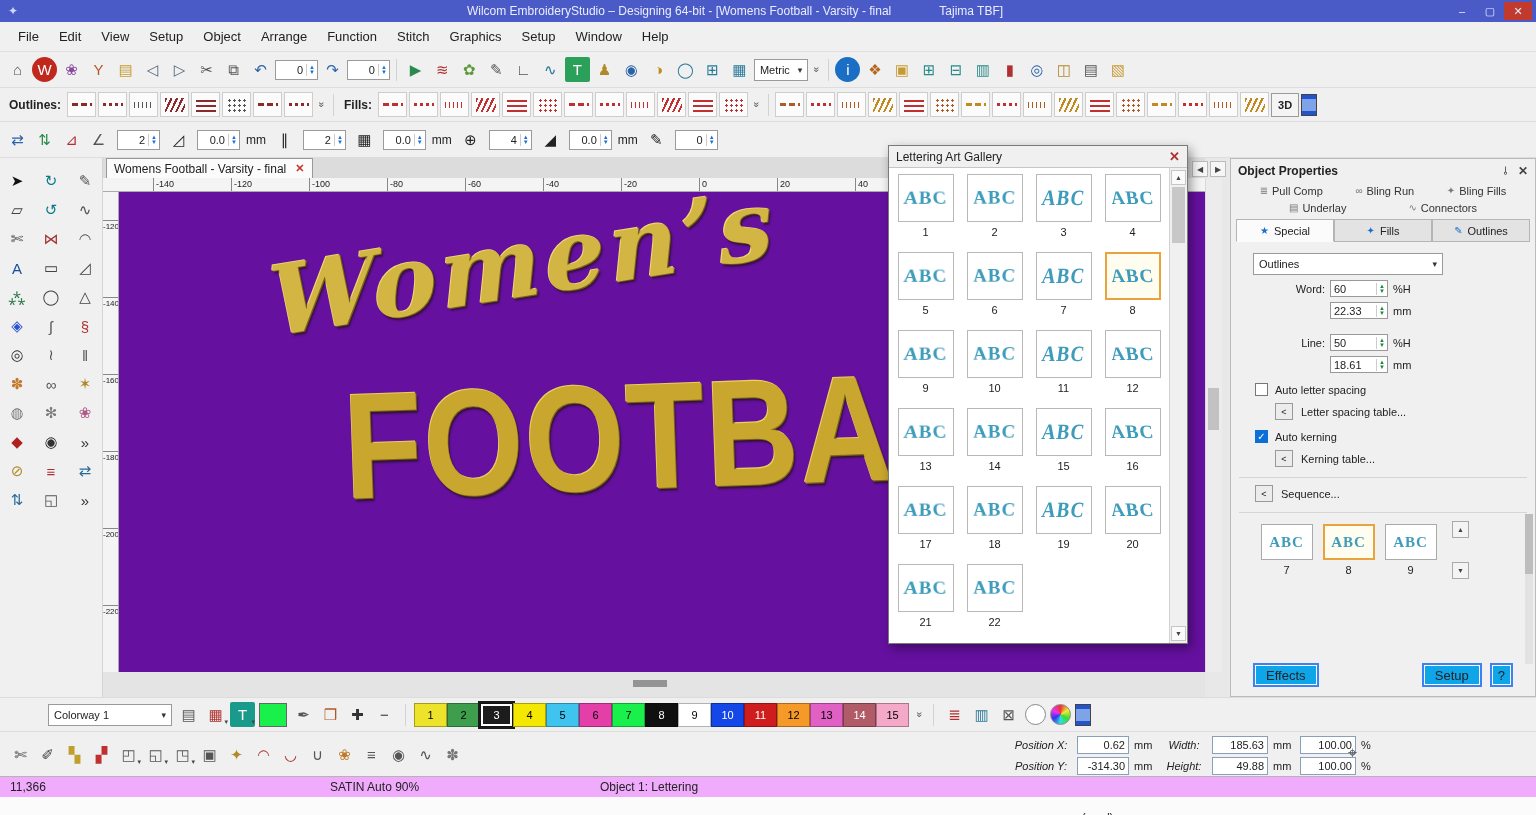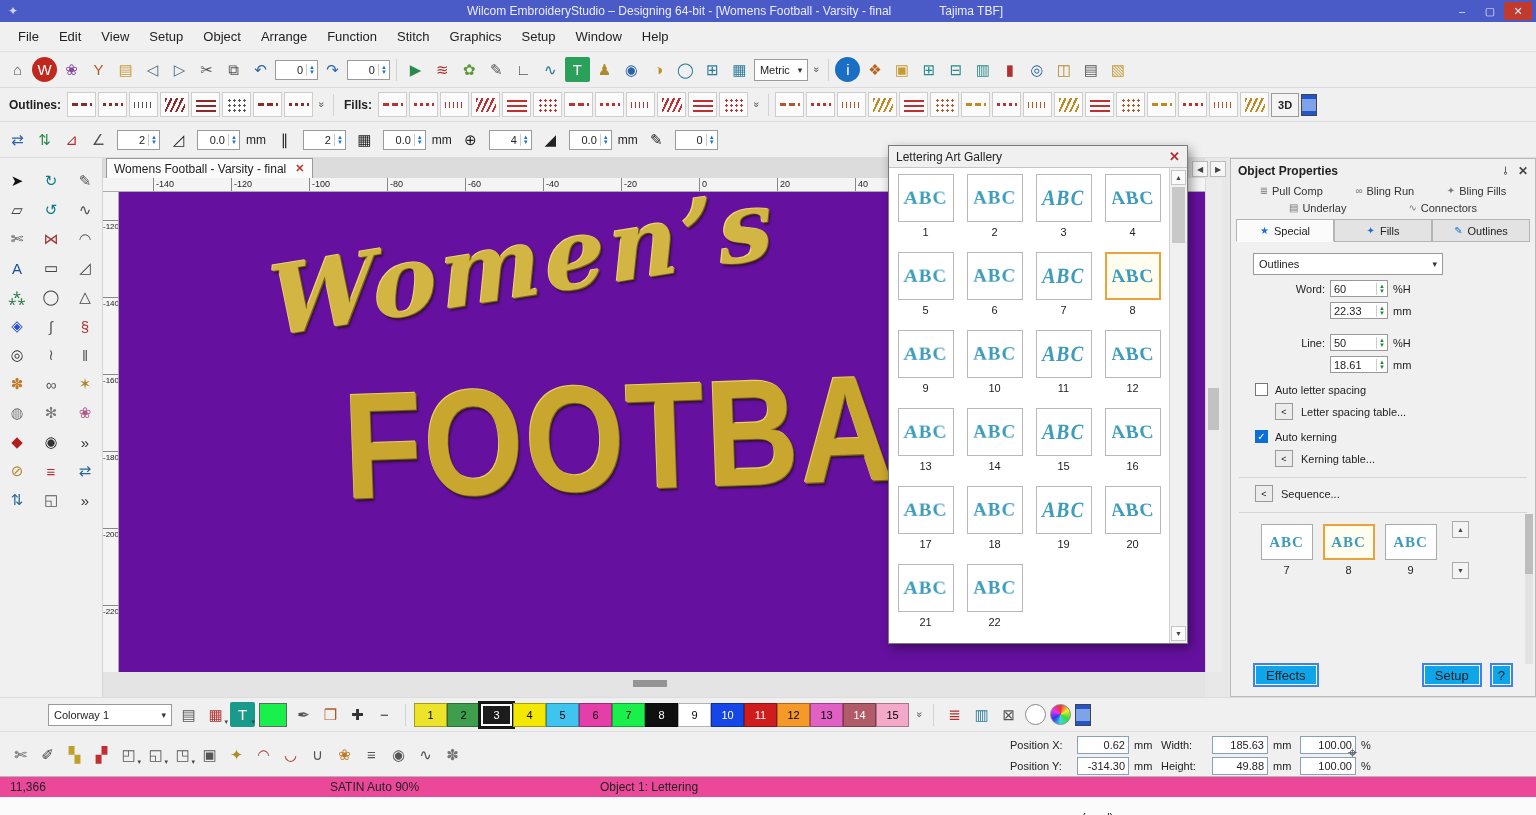--- a/index.html
+++ b/index.html
@@ -156,26 +156,26 @@
   .swatch.selected{box-shadow:inset 0 0 0 2px #fff,0 0 0 2px #1a1a1a;}
   .wheel{width:19px;height:19px;border-radius:50%;border:1px solid #888;
          background:conic-gradient(#e33,#ee3,#3d3,#3dd,#33e,#e3e,#e33);}
   .bgcirc{width:19px;height:19px;border-radius:50%;border:1px solid #888;background:#fff;}
   .spool{width:14px;height:20px;background:linear-gradient(#2255cc 0 20%,#7fa3e8 20% 80%,#2255cc 80%);border:1px solid #444;}
   
   .tb4{position:absolute;left:0;top:731px;width:1536px;height:45px;background:#f0f0f0;border-top:1px solid #ddd;
        display:flex;align-items:center;padding:0 8px;box-sizing:border-box;gap:3px;}
   .tblock{position:absolute;left:1010px;top:4px;display:grid;
           grid-template-columns:62px 52px 22px 46px 56px 22px 56px 14px;gap:3px 5px;align-items:center;font-size:11px;}
-  .tlab{text-align:left;}
+  .tlab{text-align:center;font-style:italic;}
   .tin{border:1px solid #8aa0b8;background:#fff;height:16px;display:flex;align-items:center;
        justify-content:flex-end;padding:0 3px;}
   .lockicn{position:absolute;left:1348px;top:12px;font-size:16px;color:#555;}
   
-  .statusbar{position:absolute;left:0;top:776px;width:1536px;height:21px;background:#ec4899;border-top:1px solid #b5b5b5;font-size:12px;}
+  .statusbar{position:absolute;left:0;top:776px;width:1536px;height:21px;background:#f0abfc;border-top:1px solid #b5b5b5;font-size:12px;}
   .statusbar span{position:absolute;top:3px;}
   .st1{left:10px;} .st2{left:330px;} .st3{left:600px;}
   .bottomstrip{position:absolute;left:0;top:797px;width:1536px;height:18px;background:#fbfbfb;font-size:11px;}
   .used{position:absolute;left:1082px;top:14px;}
 </style>
 </head>
 <body>
 
 <div class="app">
 

